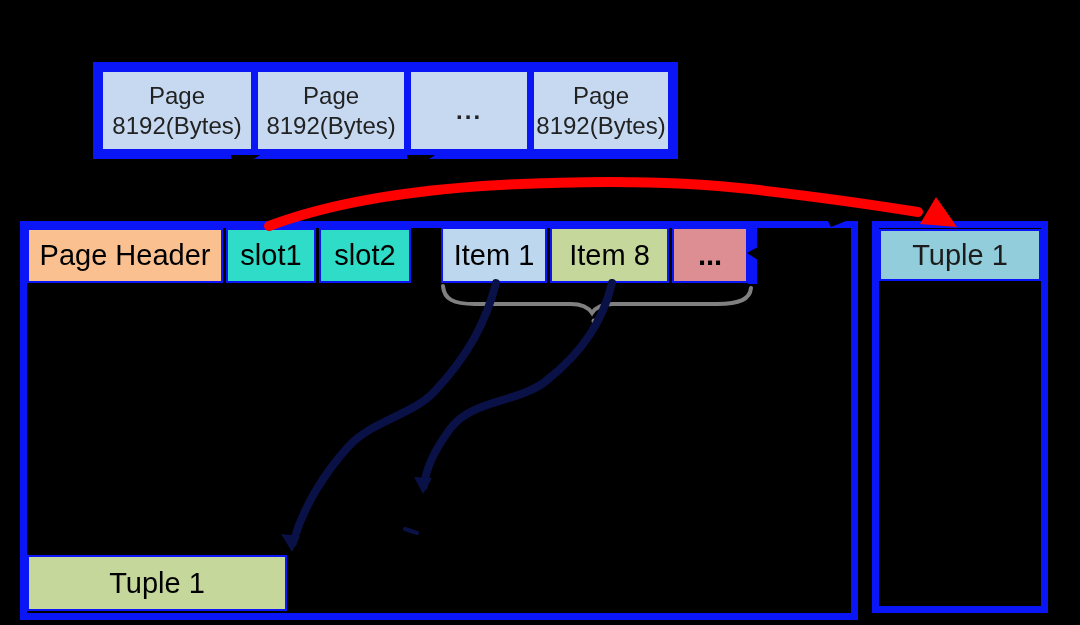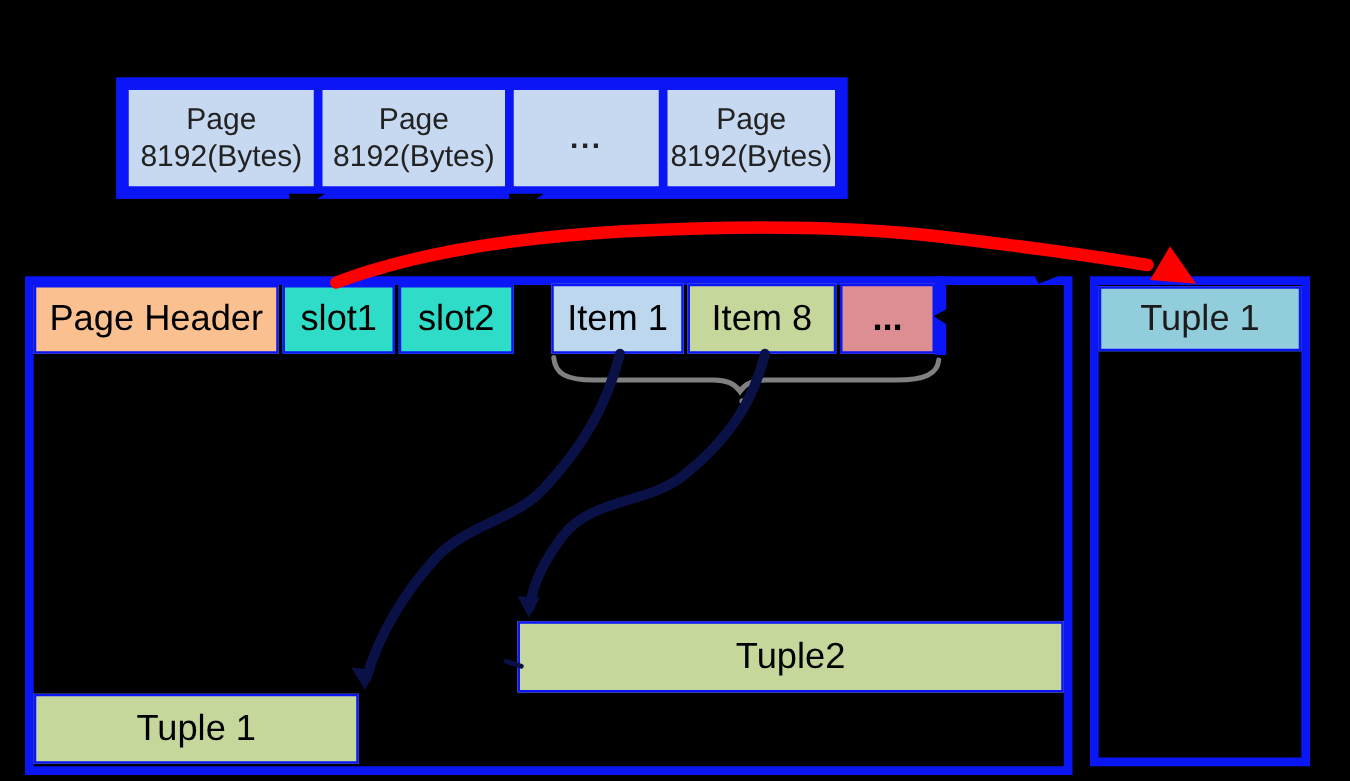--- a/index.html
+++ b/index.html
@@ -74,21 +74,20 @@
   </div>
 
   <div class="main-box"></div>
   <div class="cell ph">Page Header</div>
   <div class="cell s1">slot1</div>
   <div class="cell s2">slot2</div>
   <div class="cell it1">Item 1</div>
   <div class="cell it2">Item 8</div>
   <div class="cell itm">...</div>
   <div class="vwall"></div>
-  <div class="cell t2m">Tuple2</div>
   <div class="cell t2b">Tuple 1</div>
 
   <div class="right-box">
     <div class="t1">Tuple 1</div>
   </div>
 
   <svg class="overlay" width="1080" height="625" viewBox="0 0 1080 625">
 
     <path d="M423,286 C424,299 433,304 455,304 L551,304 C562,304 568,307 572,313
              C576,307 582,304 593,304 L697,304 C720,304 730,299 731,288" fill="none" stroke="#808080" stroke-width="4" stroke-linecap="round"></path>

